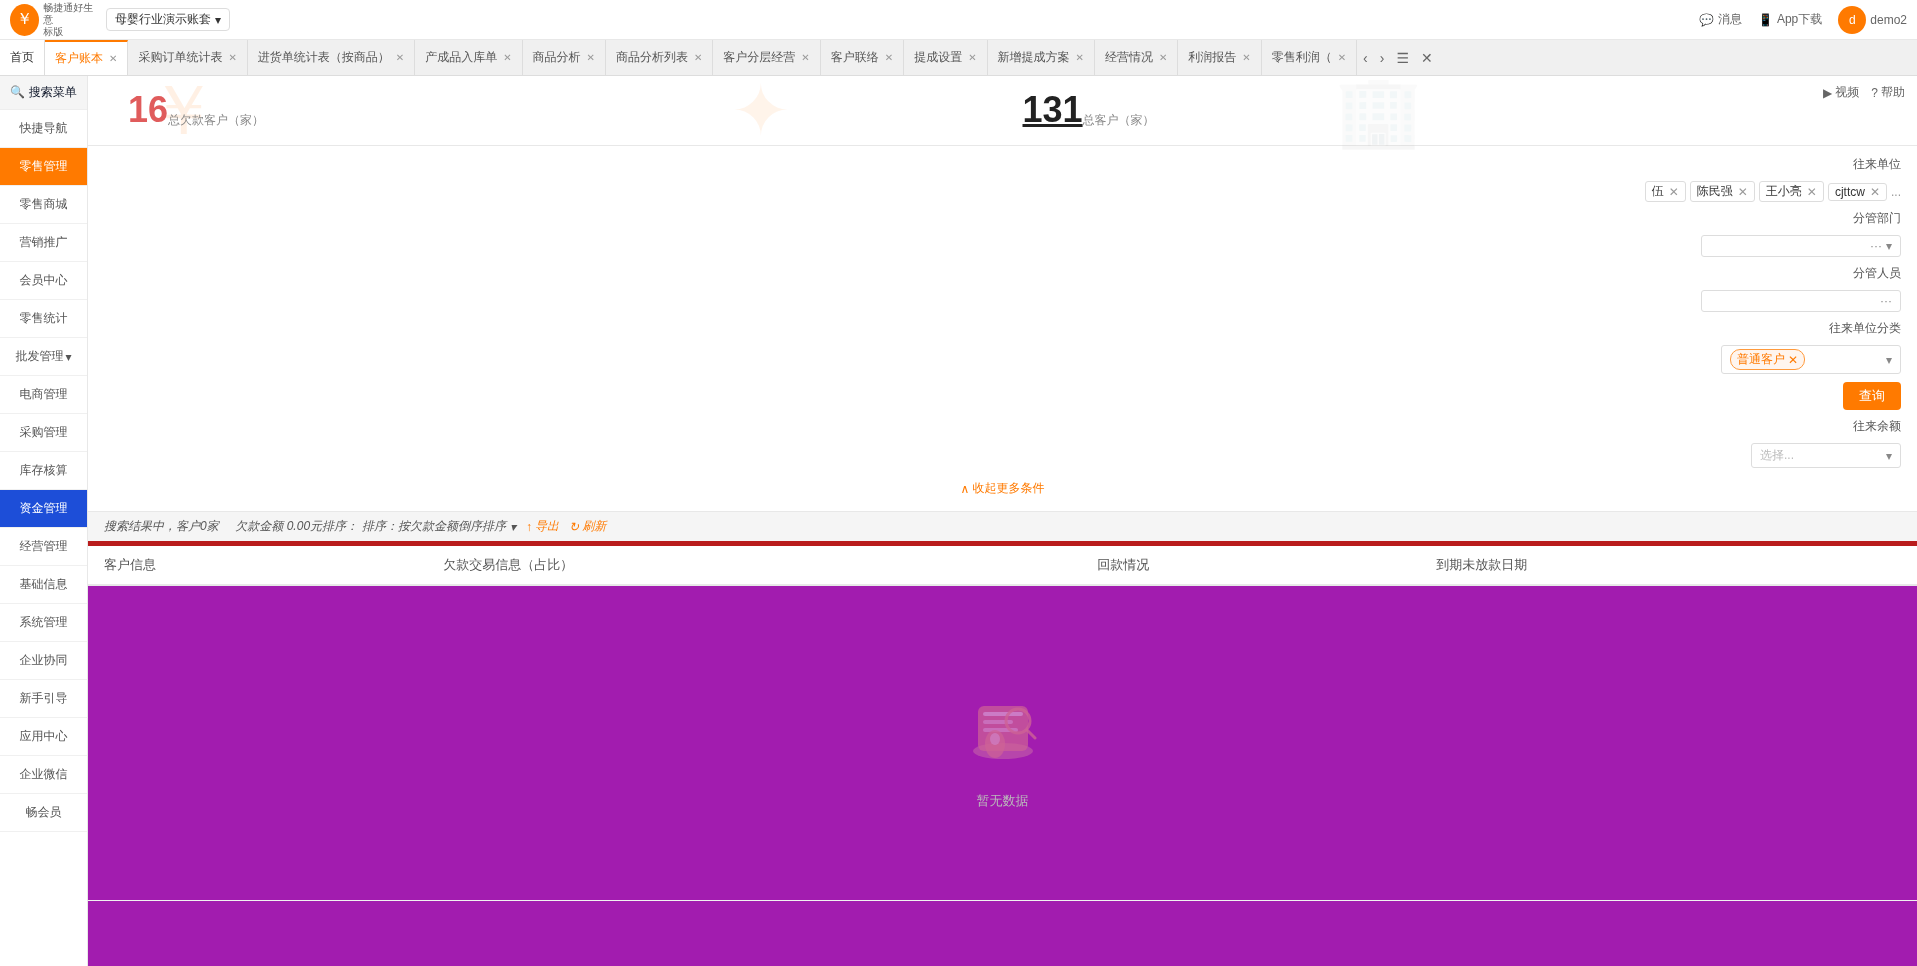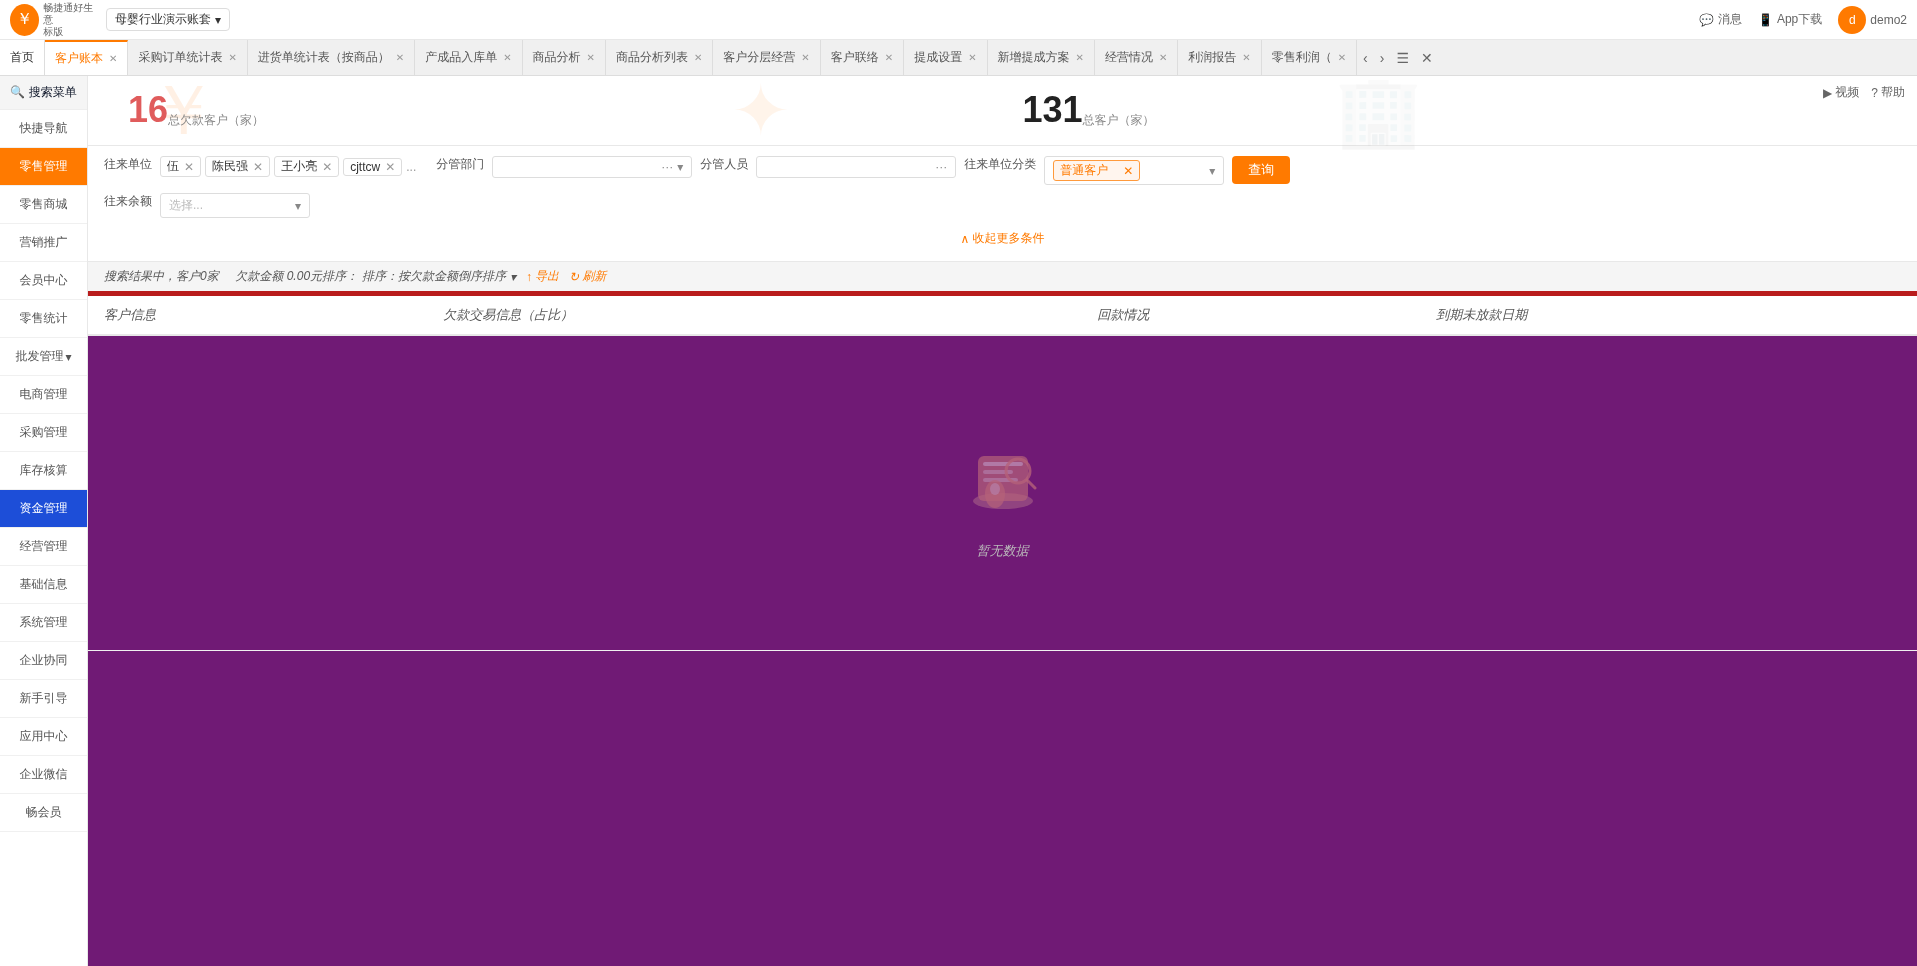--- a/index.html
+++ b/index.html
@@ -87,21 +87,21 @@
     .top-right-actions {
       position: absolute; top: 8px; right: 12px;
       display: flex; gap: 12px; font-size: 12px; color: #666;
     }
     .top-right-actions span { cursor: pointer; display: flex; align-items: center; gap: 3px; }
 
     
     .filter-area {
       background: #fff; padding: 10px 16px; border-bottom: 1px solid #e8e8e8; flex-shrink: 0;
     }
-    .filter-row { display: flex; align-items: flex-start; gap: 8px; margin-bottom: 8px; flex-wrap: wrap; }
+    .filter-row { display: flex; align-items: flex-end; gap: 8px; margin-bottom: 8px; flex-wrap: wrap; flex-direction: column; }
     .filter-label { color: #555; font-size: 12px; flex-shrink: 0; }
     .filter-tags { display: flex; align-items: center; gap: 4px; flex-wrap: wrap; }
     .filter-tag {
       display: inline-flex; align-items: center; gap: 3px;
       background: #fff; border: 1px solid #ddd; border-radius: 3px;
       padding: 1px 6px; font-size: 12px; color: #333;
     }
     .filter-tag .close { color: #999; cursor: pointer; margin-left: 2px; }
     .filter-more { color: #999; cursor: pointer; font-size: 12px; }
     .filter-select {
@@ -113,37 +113,37 @@
     .filter-select-wide { min-width: 200px; }
     .collapse-btn {
       display: flex; align-items: center; gap: 3px; color: #ff7a00; font-size: 12px;
       cursor: pointer; margin: 0 auto; padding: 4px 0;
     }
     .query-btn {
       background: #ff7a00; color: #fff; border: none; border-radius: 4px;
       padding: 5px 16px; font-size: 13px; cursor: pointer; flex-shrink: 0;
     }
     .filter-tag-orange {
-      display: inline-flex; align-items: center; gap: 15px;
-      background: #fff5ee; border: 1px solid #ff9a3c; border-radius: 3px;
+      display: inline-flex; align-items: center; gap: 3px;
+      background: #fff5ee; border: 1px solid #ff9a3c; border-radius: 10px;
       padding: 1px 6px; font-size: 12px; color: #ff7a00;
     }
 
     
     .result-bar {
       display: flex; align-items: center; justify-content: flex-start;
       padding: 6px 16px; background: #f5f5f5; font-size: 12px; color: #555;
       border-bottom: 5px solid #b91c1c; flex-shrink: 0; font-style: italic;
     }
     .result-actions { display: flex; align-items: center; gap: 10px; }
     .result-sort { display: flex; align-items: center; gap: 4px; cursor: pointer; }
     .action-link { color: #ff7a00; cursor: pointer; display: flex; align-items: center; gap: 3px; }
 
     
-    .table-container { flex: 1; overflow-y: auto; background: #701a75; font-style: italic; }
+    .table-container { flex: 1; overflow-y: auto; background: #a21caf; }
     table { width: 100%; border-collapse: collapse; }
     thead tr { border-bottom: 2px solid #e8e8e8; }
     th { padding: 10px 16px; text-align: left; font-size: 13px; color: #555; font-weight: normal; background: #fff; }
     td { padding: 10px 16px; font-size: 12px; color: #333; border-bottom: 1px solid #f0f0f0; }
 
     
     .empty-state {
       display: flex; flex-direction: column; align-items: center; justify-content: center;
       padding: 80px 0; color: #bbb; font-size: 13px;
     }
@@ -332,21 +332,21 @@
         <div style="position:absolute;left:calc(33% + 40px);top:50%;transform:translateY(-50%);opacity:0.08;font-size:70px;color:#ff7a00;">
           ✦
         </div>
 
 
         <div style="position:absolute;left:calc(66% + 40px);top:50%;transform:translateY(-50%);opacity:0.08;font-size:70px;color:#87ceeb;">
           🏢
         </div>
 
         <div class="stat-block">
-          <div class="stat-number black" style="">
+          <div class="stat-number black" style="text-decoration:underline;">
             <span>131</span>
           </div>
           <div class="stat-label">总客户（家）</div>
         </div>
 
         <div class="top-right-actions">
           <span>
             <span>▶</span>
             <span>视频</span>
           </span>

